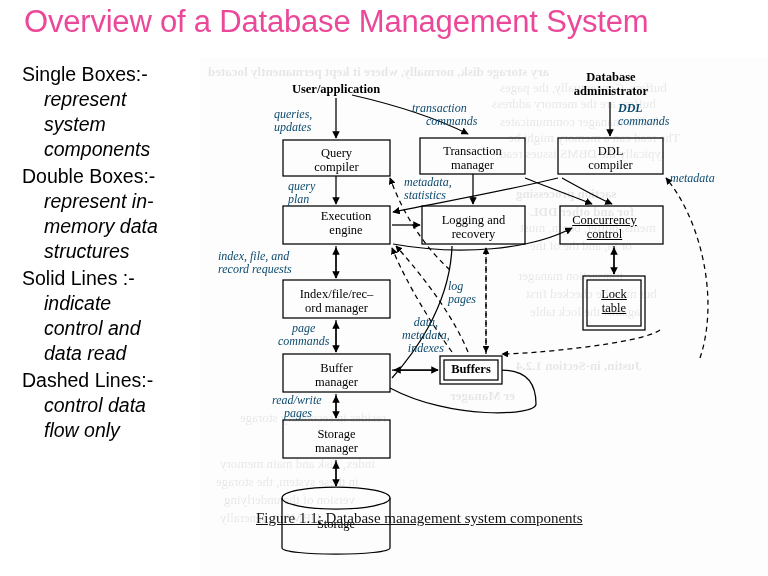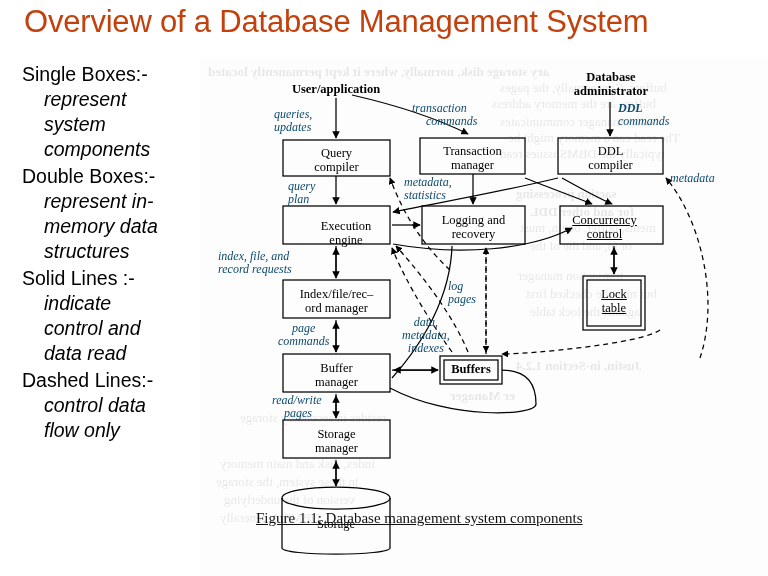--- a/index.html
+++ b/index.html
@@ -6,21 +6,21 @@
   body{
     width:768px;height:576px;background:#ffffff;overflow:hidden;
     font-family:"Liberation Sans",sans-serif;position:relative;
   }
   #slide{position:absolute;inset:0;}
 
   
   .title{
     position:absolute;left:24px;top:4px;width:730px;
     font-family:"Liberation Sans",sans-serif;
-    font-size:31px;font-weight:400;color:#c2410c;letter-spacing:-0.2px;
+    font-size:31px;font-weight:400;color:#ec4899;letter-spacing:-0.2px;
     white-space:nowrap;
   }
 
   
   .legend{
     position:absolute;left:22px;top:62px;width:180px;
     font-size:19.5px;line-height:25px;color:#000;
   }
   .legend .grp{margin-bottom:2px;}
   .legend .head{font-style:normal;font-weight:400;}
@@ -221,21 +221,21 @@
       <div>compiler</div>
     </div>
     <div class="node-label lbl" style="left:220px;top:86px;  width:105px;">
       <div>Transaction</div>
       <div>manager</div>
     </div>
     <div class="node-label lbl" style="left:358px;top:86px;  width:105px;">
       <div>DDL</div>
       <div>compiler</div>
     </div>
-    <div class="node-label lbl" style="left:83px; top:161px; width:126px;">
+    <div class="node-label lbl" style="left:83px; top:151px; width:126px;">
       <div>Execution</div>
       <div>engine</div>
     </div>
     <div class="node-label lbl" style="left:222px;top:155px; width:103px;">
       <div>Logging and</div>
       <div>recovery</div>
     </div>
     <div class="node-label lbl" style="left:360px;top:155px; width:89px;text-decoration:underline;">
       <div>Concurrency</div>
       <div>control</div>

